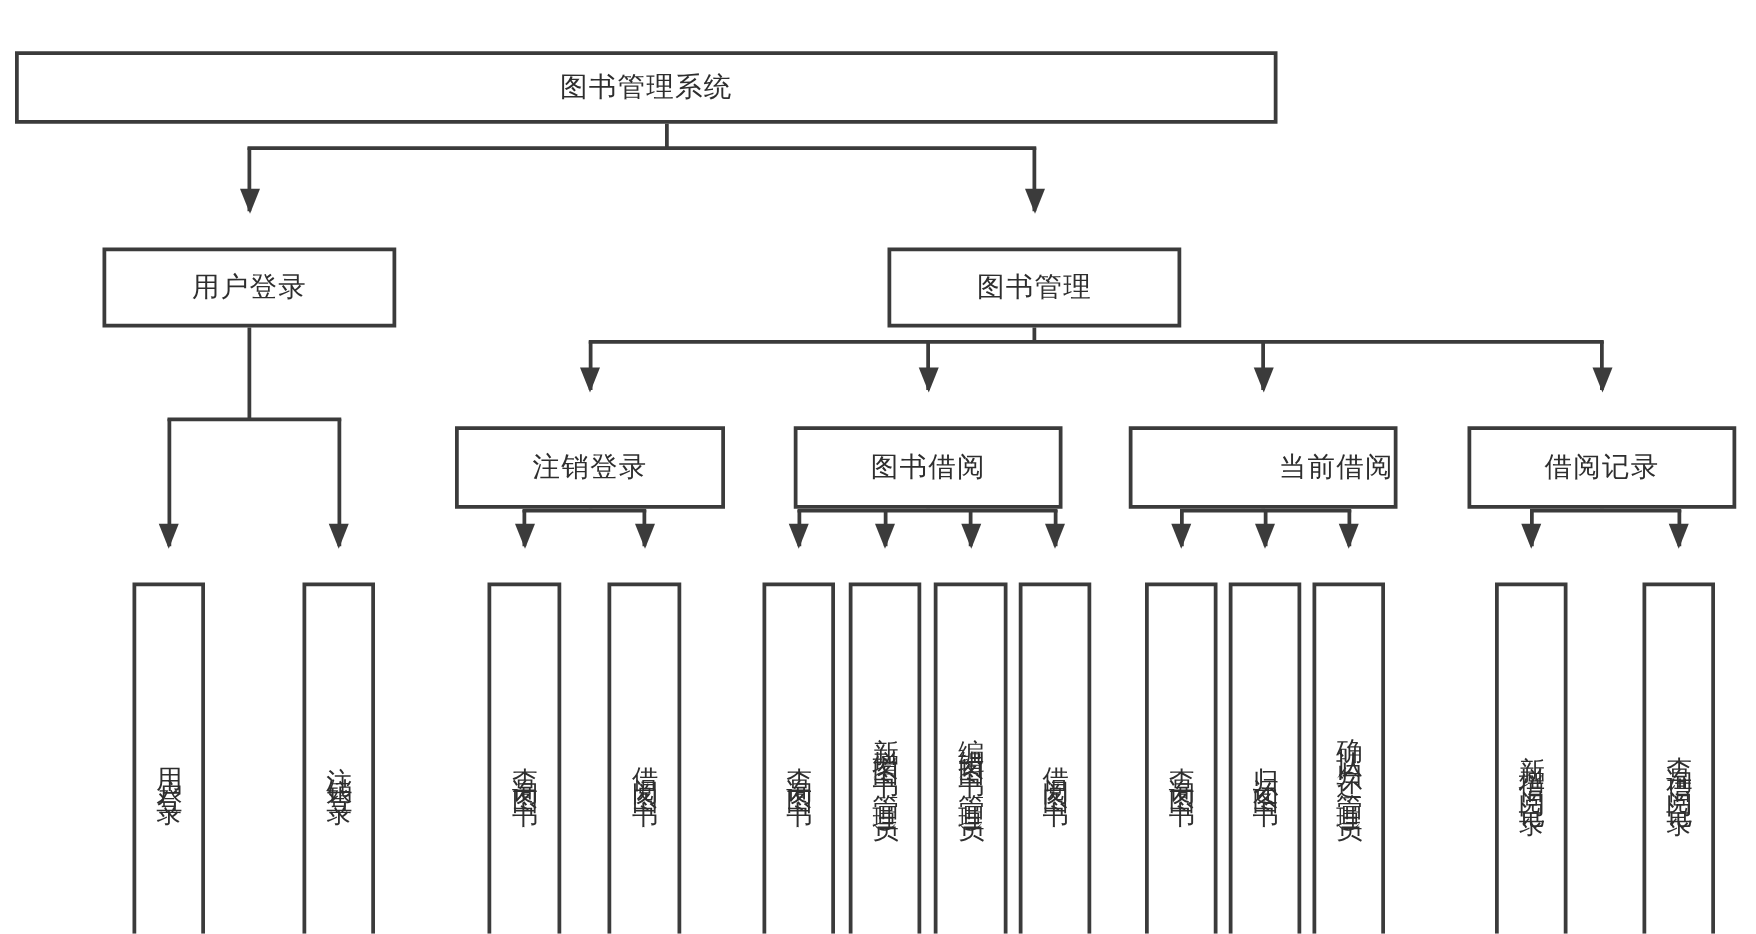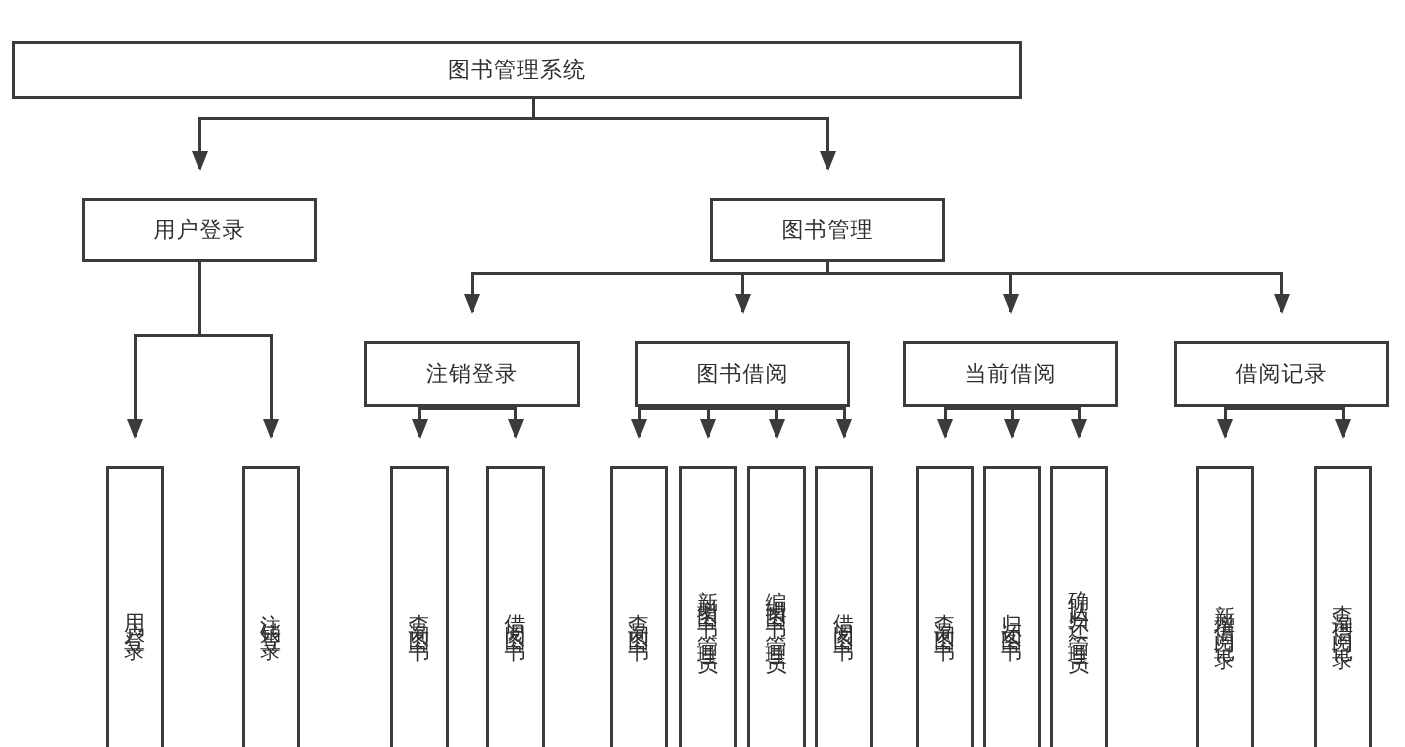--- a/index.html
+++ b/index.html
@@ -93,21 +93,21 @@
     </div>
     <div class="node h" style="left: 710px; top: 169px; width: 235px; height: 64px;">
       <span>图书管理</span>
     </div>
     <div class="node h" style="left: 364px; top: 312px; width: 216px; height: 66px;">
       <span>注销登录</span>
     </div>
     <div class="node h" style="left: 635px; top: 312px; width: 215px; height: 66px;">
       <span>图书借阅</span>
     </div>
-    <div class="node h" style="left: 903px; top: 312px; width: 215px; height: 66px;">
+    <div class="node h" style="left: 903px; top: 312px; width: 215px; height: 66px; justify-content: flex-end;">
       <span>当前借阅</span>
     </div>
     <div class="node h" style="left: 1174px; top: 312px; width: 215px; height: 66px;">
       <span>借阅记录</span>
     </div>
     <div class="node v" style="left: 106px; top: 437px; width: 58px; height: 297px;">
       <span>用户登录</span>
     </div>
     <div class="node v" style="left: 242px; top: 437px; width: 58px; height: 297px;">
       <span>注销登录</span>

